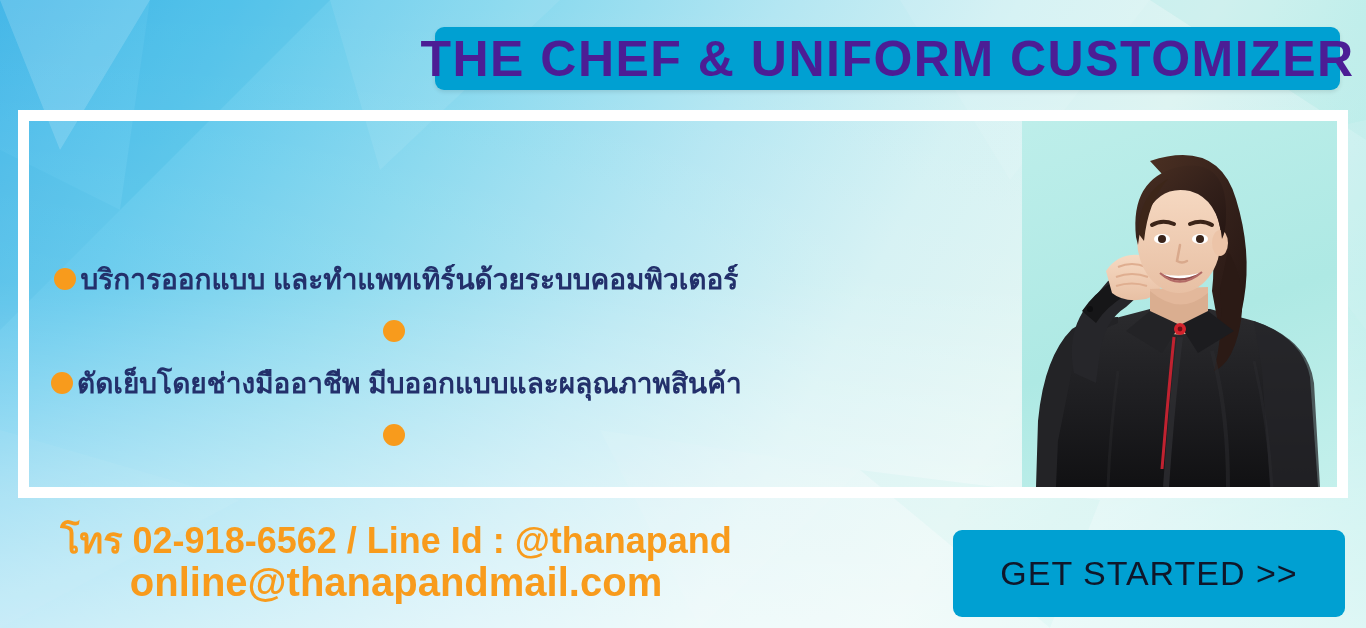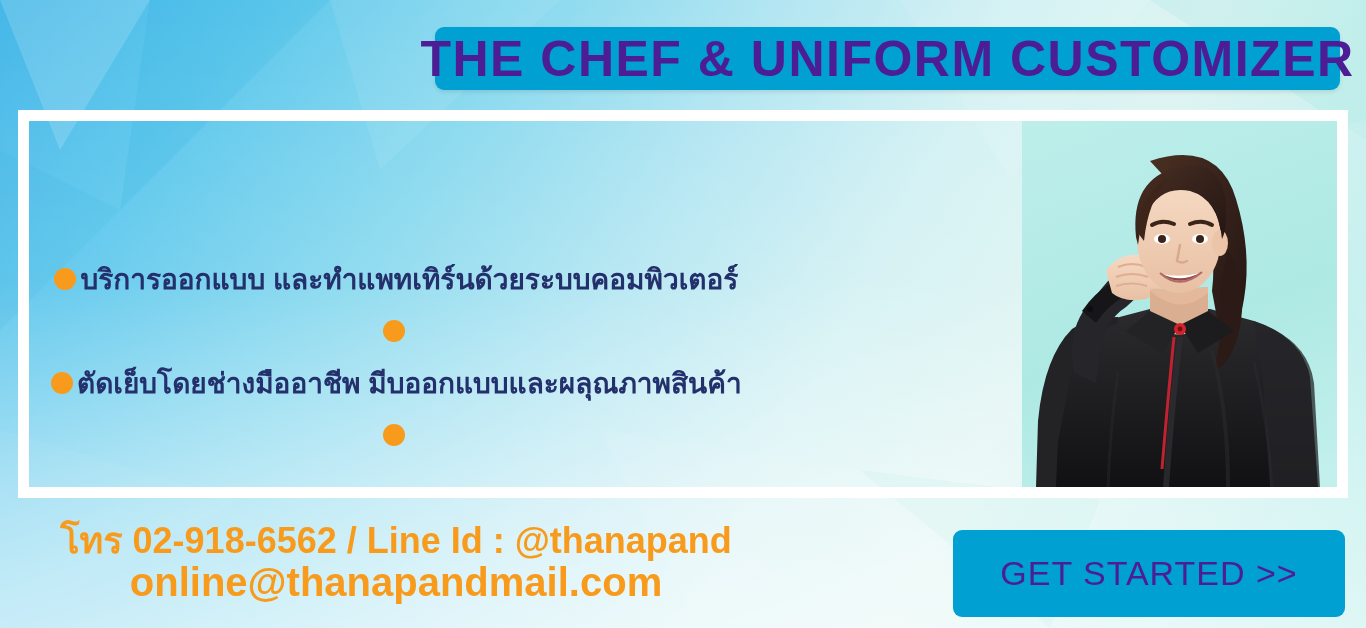--- a/index.html
+++ b/index.html
@@ -143,21 +143,21 @@
   .contact .line2 { font-size:40px; white-space:nowrap; }
 
   
   .cta {
     position:absolute;
     left:953px; top:530px;
     width:392px; height:87px;
     background:#00a0d2;
     border:none;
     border-radius:9px;
-    color:#4c1d95;
+    color:#0f172a;
     font-family:"Liberation Sans", sans-serif;
     font-size:34px;
     letter-spacing:1px;
     cursor:pointer;
     display:flex; align-items:center; justify-content:center;
   }
 </style>
 </head>
 <body>
 

